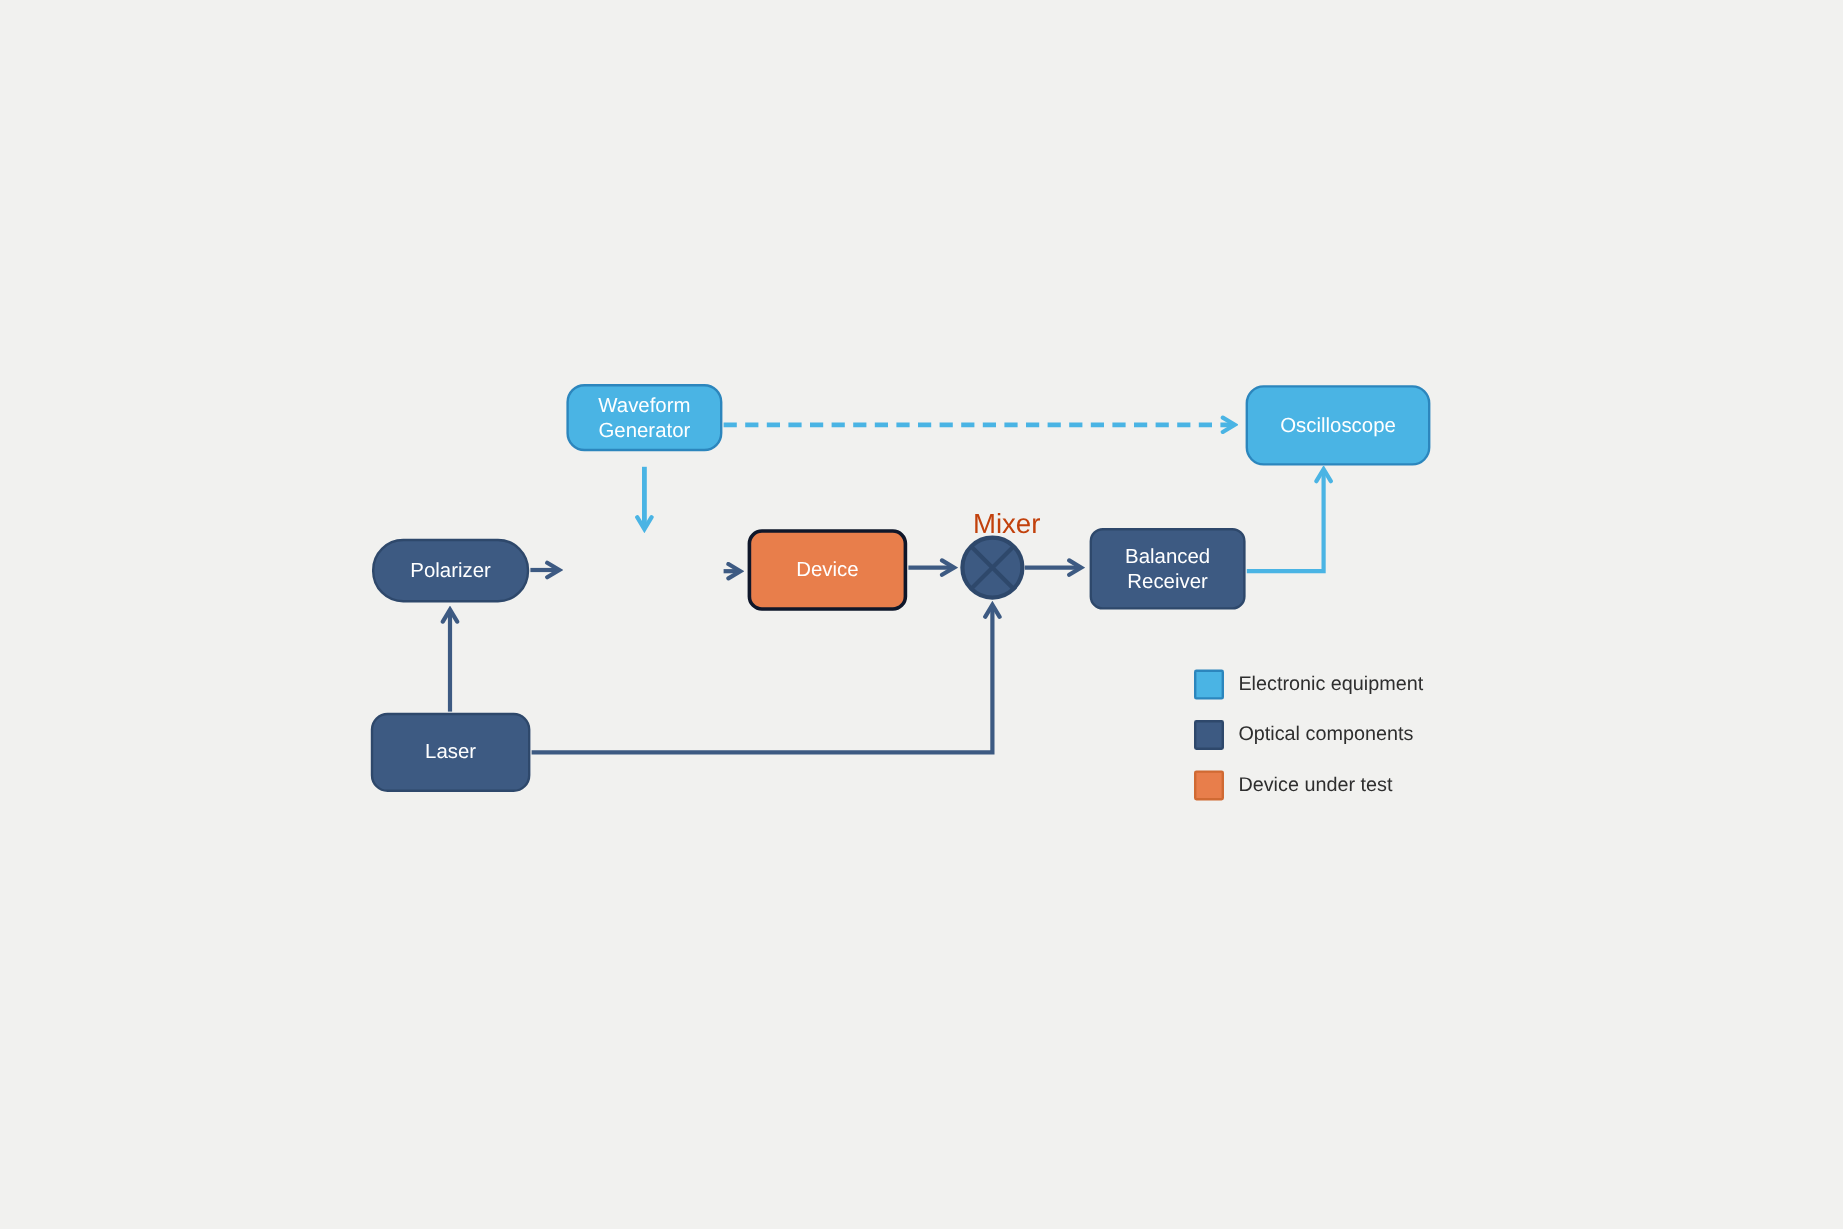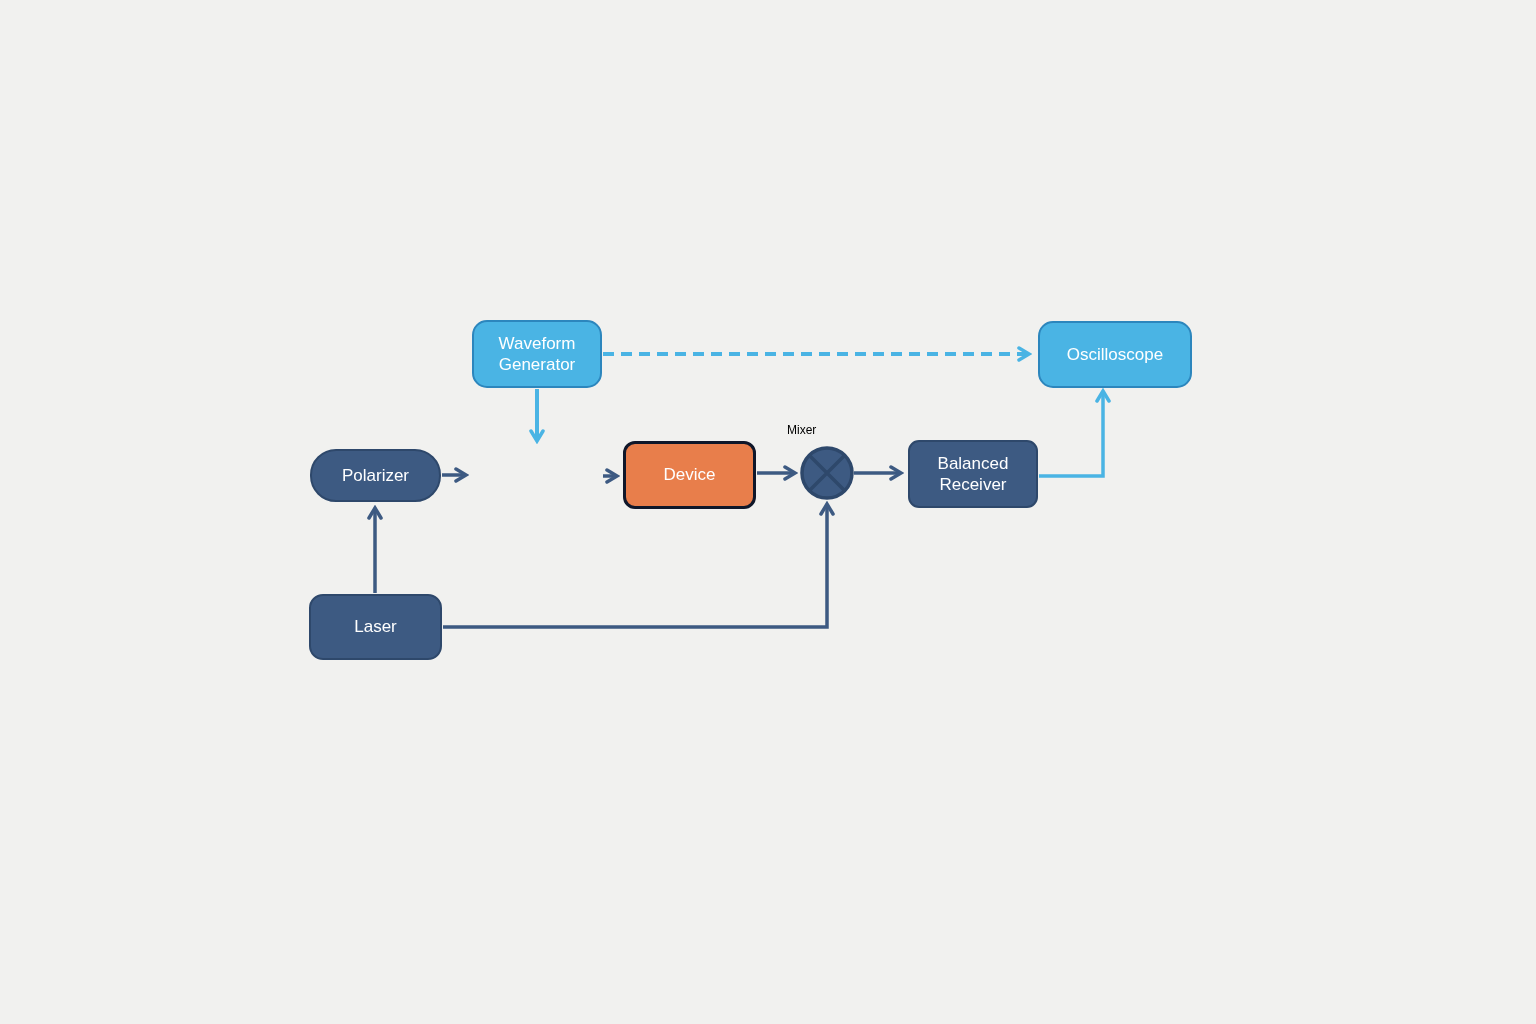--- a/index.html
+++ b/index.html
@@ -22,31 +22,31 @@
     color: #ffffff;
     font-size: 17px;
     line-height: 1.25;
     white-space: pre-line;
     box-sizing: border-box;
   }
   .electronic { background:#4AB4E4; border:2px solid #2C86BD; }
   .optical    { background:#3D5A82; border:2px solid #2E486B; }
   .dut        { background:#E87E4B; border:3px solid #0f172a; }
 
-  .n-wg    { left:472px;  top:320px; width:130px; height:68px; border-radius:15px; }
+  .n-wg    { left:472px;  top:320px; width:130px; height:56px; border-radius:15px; }
   .n-osc   { left:1038px; top:321px; width:154px; height:67px; border-radius:15px; }
   .n-pol   { left:310px;  top:449px; width:131px; height:53px; border-radius:26px; }
   .n-pm    { left:473px;  top:447px; width:129px; height:58px; border-radius:28px; }
   .n-dev   { left:623px;  top:441px; width:133px; height:68px; border-radius:12px; }
   .n-br    { left:908px;  top:440px; width:130px; height:68px; border-radius:11px; }
   .n-laser { left:309px;  top:594px; width:133px; height:66px; border-radius:14px; }
 
   .mixer-label {
     position:absolute; left:787px; top:423px; width:80px;
-    text-align:left; color:#000000; font-size:12px;
+    text-align:right; color:#c2410c; font-size:23px;
   }
 
   .legend { position:absolute; left:995px; top:558px; }
   .legend-row { display:flex; align-items:center; }
   .legend-row + .legend-row { margin-top:17px; }
   .swatch { width:25px; height:25px; box-sizing:border-box; border-radius:2px; }
   .sw-electronic { background:#4AB4E4; border:2px solid #2C86BD; }
   .sw-optical    { background:#3D5A82; border:2px solid #2E486B; }
   .sw-dut        { background:#E87E4B; border:2px solid #D06A33; }
   .legend-label { margin-left:12px; font-size:16.5px; color:#2E2E2E; }
@@ -105,15 +105,29 @@
   <div class="node optical n-br">
     <span>Balanced
 Receiver</span>
   </div>
   <div class="node optical n-laser">
     <span>Laser</span>
   </div>
 
   <div class="mixer-label">Mixer</div>
 
+  <div class="legend">
+    <div class="legend-row">
+      <div class="swatch sw-electronic"></div>
+      <div class="legend-label">Electronic equipment</div>
+    </div>
+    <div class="legend-row">
+      <div class="swatch sw-optical"></div>
+      <div class="legend-label">Optical components</div>
+    </div>
+    <div class="legend-row">
+      <div class="swatch sw-dut"></div>
+      <div class="legend-label">Device under test</div>
+    </div>
+  </div>
 
 
 </div>
 
 </body></html>

